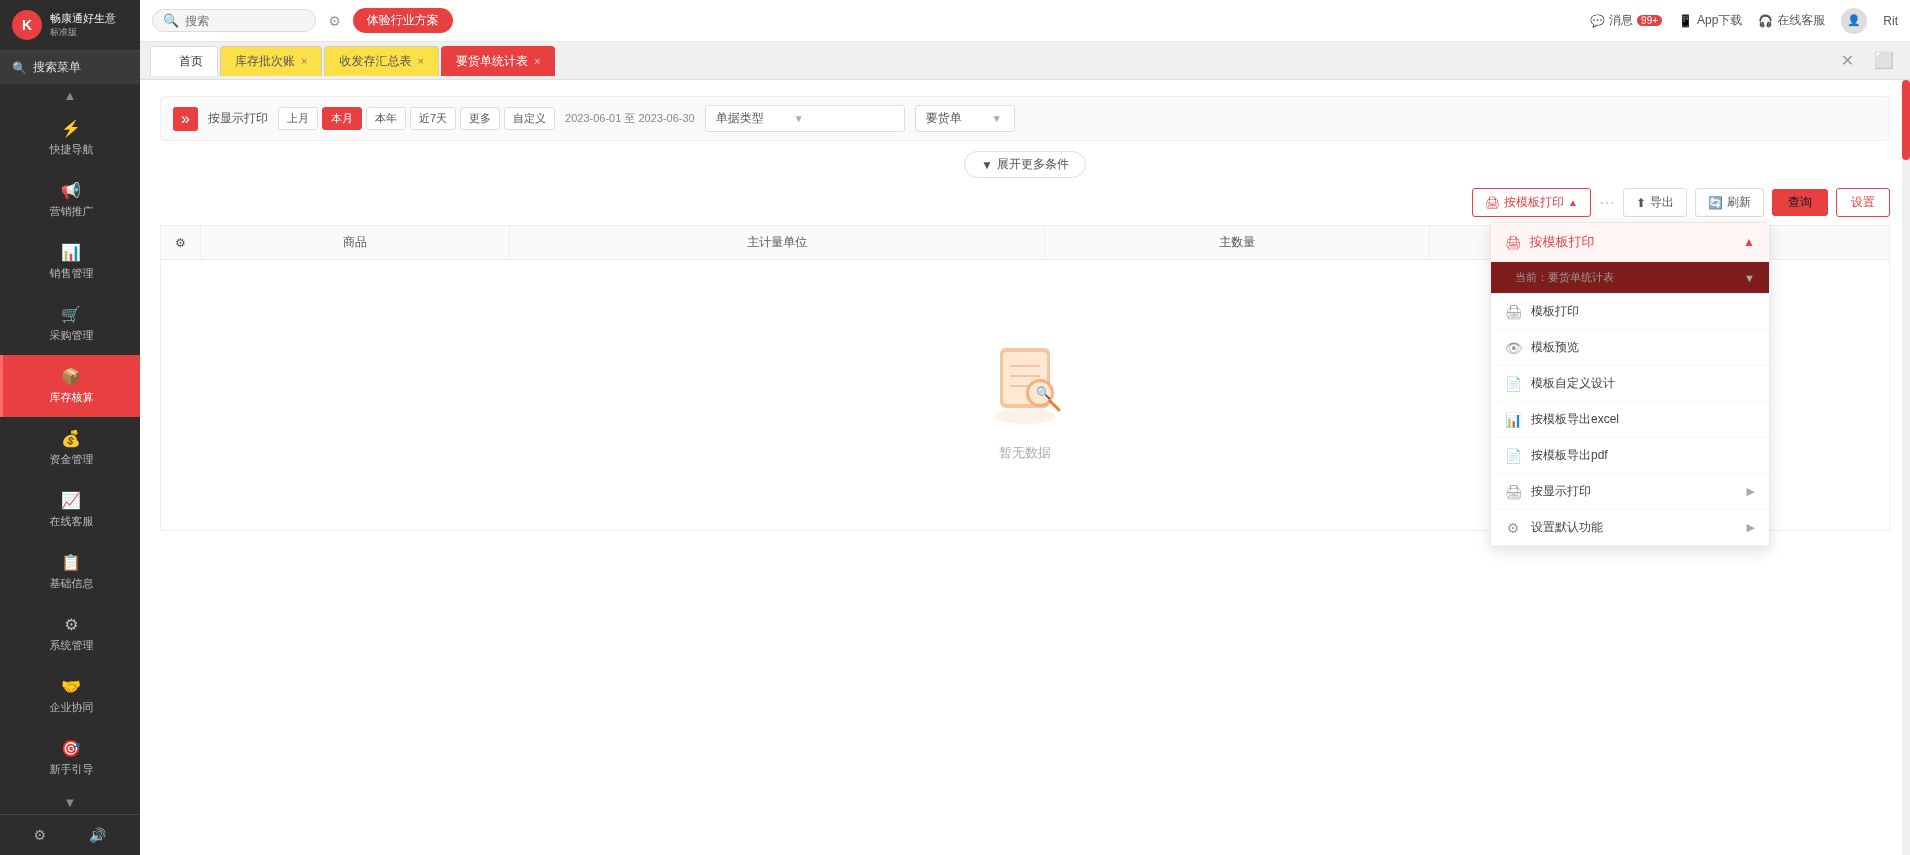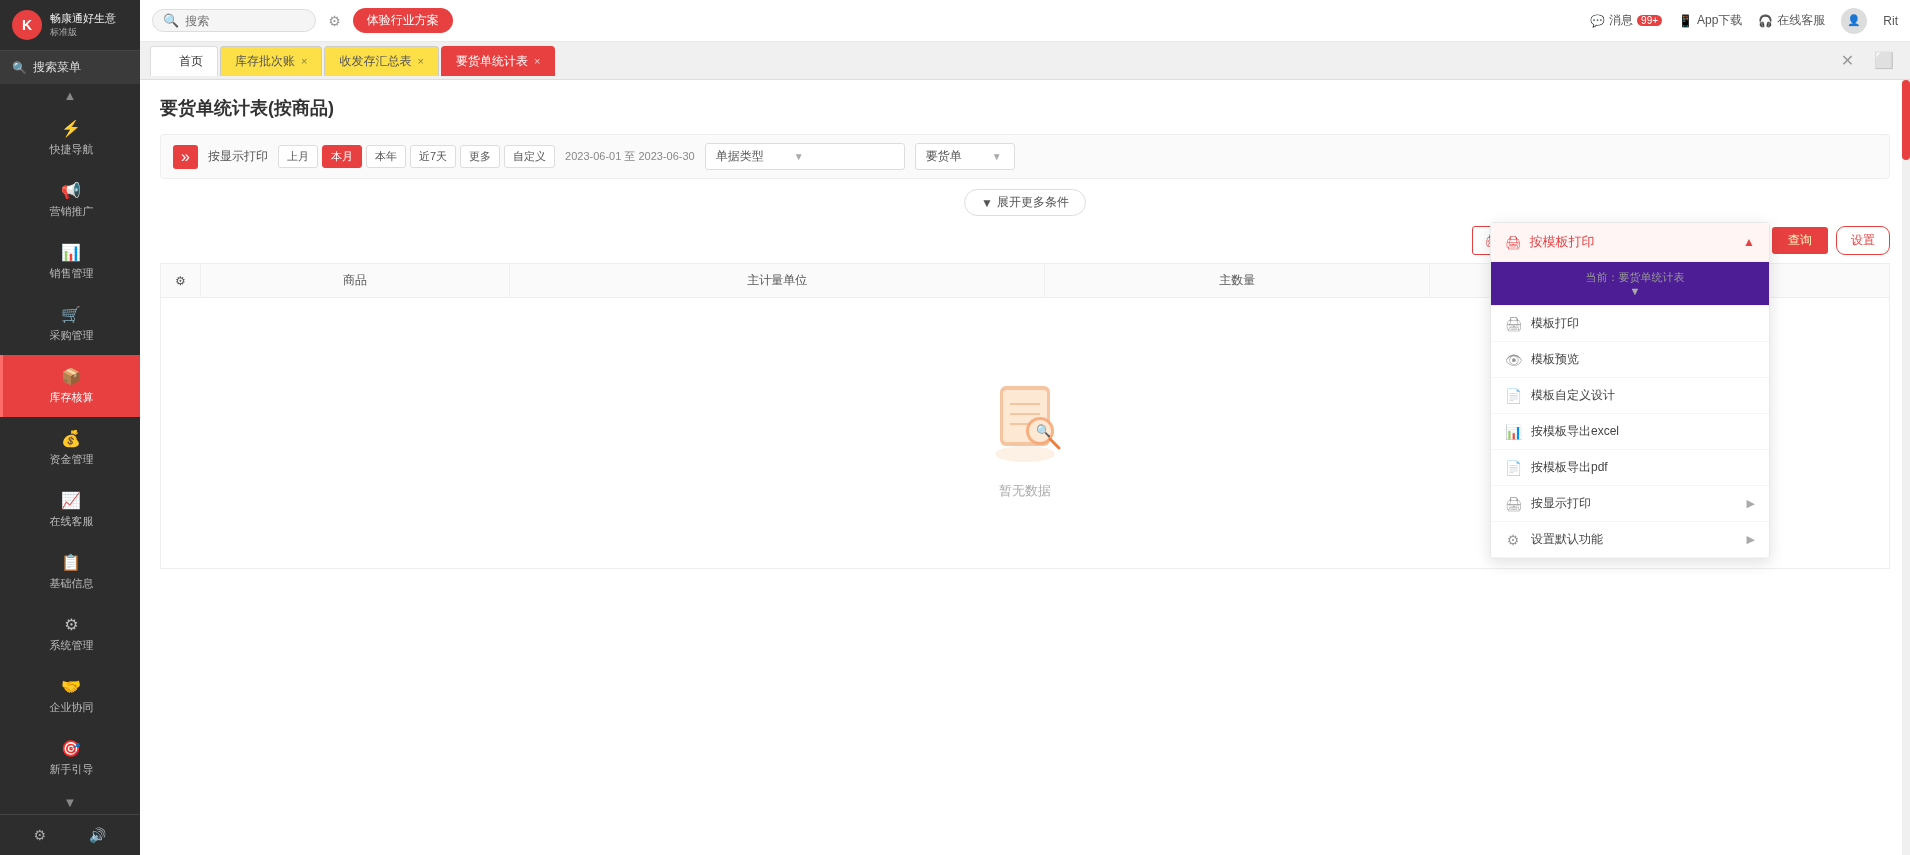--- a/index.html
+++ b/index.html
@@ -269,32 +269,32 @@
       padding: 5px 12px;
       border: 1px solid #ddd;
       border-radius: 3px;
       background: #fff;
       cursor: pointer;
       font-size: 12px;
       color: #555;
     }
     .toolbar-btn-primary {
       background: #e84040;
-      color: #fef9c3;
+      color: #0f172a;
       border: none;
       border-radius: 3px;
       padding: 5px 16px;
       cursor: pointer;
       font-size: 12px;
     }
     .toolbar-btn-settings {
       background: #fff;
       color: #e84040;
       border: 1px solid #e84040;
-      border-radius: 9px;
+      border-radius: 3px;
       padding: 5px 14px;
       cursor: pointer;
       font-size: 12px;
       text-align: center;
     }
 
     
     .data-table {
       width: 100%;
       border-collapse: collapse;
@@ -378,26 +378,25 @@
       font-size: 12px;
       color: #444;
       border-bottom: 1px solid #f5f5f5;
     }
     .dropdown-submenu-left { display: flex; align-items: center; gap: 10px; }
     .dropdown-arrow { color: #aaa; font-size: 11px; }
     .dropdown-current {
       padding: 8px 14px 8px 24px;
       font-size: 11px;
       color: #999;
-      background: #4c1d95;
+      background: #7f1d1d;
       border-bottom: 1px solid #f0f0f0;
       display: flex;
       align-items: center;
       justify-content: space-between;
-      flex-direction: column;
     }
 
     
     .page-area::-webkit-scrollbar { width: 6px; }
     .page-area::-webkit-scrollbar-thumb { background: #ccc; border-radius: 3px; }
 
     
     .right-scrollbar {
       position: fixed;
       right: 0;
@@ -542,21 +541,20 @@
       <span class="tab-close">×</span>
     </div>
     <div class="tabs-right">
       <button class="tabs-right-btn">✕</button>
       <button class="tabs-right-btn">⬜</button>
     </div>
   </div>
 
   <div class="page-area">
     <div class="page-inner">
-      <div class="page-title">要货单统计表(按商品)</div>
 
       <div class="filter-bar">
         <button class="filter-expand-btn">»</button>
         <span class="filter-label">按显示打印</span>
         <div class="filter-date-btns">
           <button class="filter-date-btn">上月</button>
           <button class="filter-date-btn active">本月</button>
           <button class="filter-date-btn">本年</button>
           <button class="filter-date-btn">近7天</button>
           <button class="filter-date-btn">更多</button>

